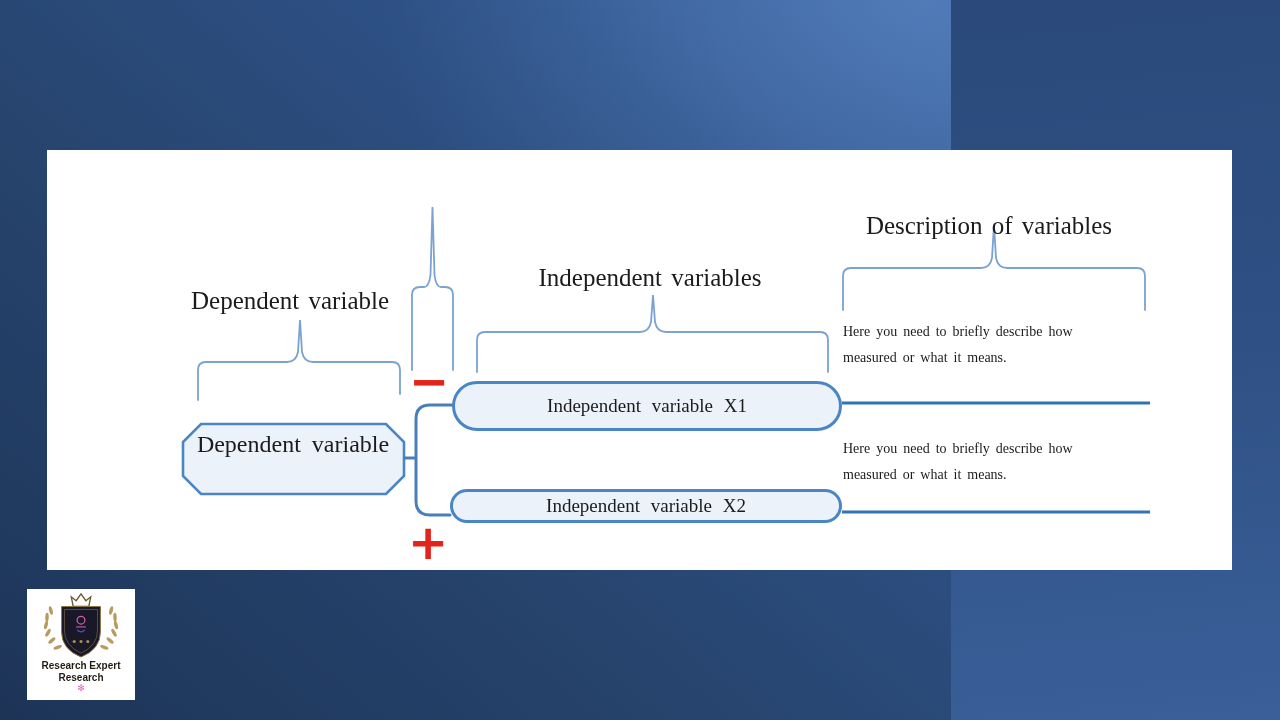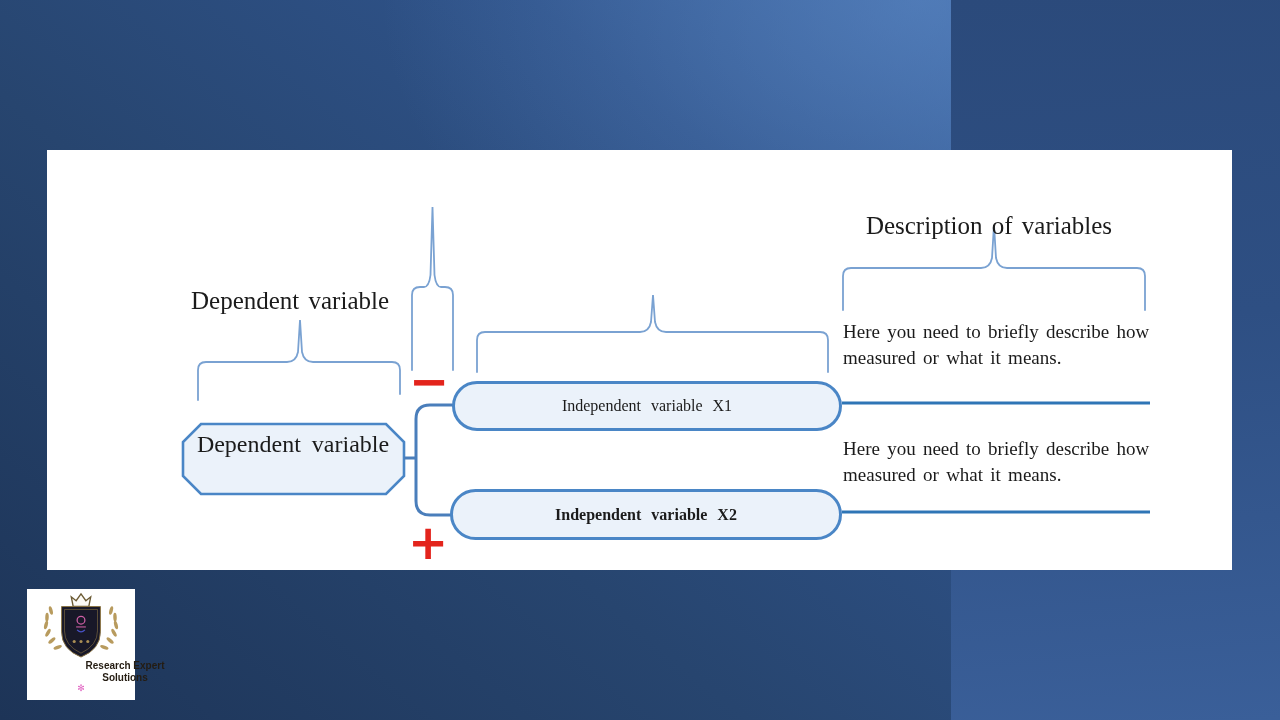--- a/index.html
+++ b/index.html
@@ -24,50 +24,50 @@
     font-size:25px; color:#1b1b1b; white-space:nowrap; word-spacing:3px;
   }
   .lbl-dependent  {left:243px; top:151px;}
   .lbl-expected   {left:393px; top:34px;}
   .lbl-independent{left:603px; top:128px;}
   .lbl-description{left:942px; top:52px;margin-top:24px;}
   .varbox{
     position:absolute; box-sizing:border-box;
     background:#ebf2fa; border:3px solid #4a86c6; border-radius:27px;
     display:flex; align-items:center; justify-content:center;
-    font-size:16px; color:#1b1b1b; word-spacing:6px; white-space:nowrap;
+    font-size:19px; color:#1b1b1b; word-spacing:6px; white-space:nowrap;
   }
   .box-x1{left:405px; top:231px; width:390px; height:50px;}
-  .box-x2{left:403px; top:339px; width:392px; height:51px;font-weight:bold;}
+  .box-x2{left:403px; top:339px; width:392px; height:34px;}
   .depbox-text{
     position:absolute; left:246px; top:294px; transform:translate(-50%,-50%);
     font-size:24px; color:#1b1b1b; word-spacing:5px; white-space:nowrap;
   }
   .desc{
-    position:absolute; width:320px; font-size:19px; line-height:25.5px;
+    position:absolute; width:320px; font-size:14px; line-height:25.5px;
     color:#1b1b1b; word-spacing:2.5px;
   }
   .desc-1{left:796px; top:169px;}
   .desc-2{left:796px; top:286px;}
   .sign{
     position:absolute; transform:translate(-50%,-50%);
     font-family:"DejaVu Sans", sans-serif; font-weight:bold;
     color:#e3241c; font-size:48px; line-height:1; pointer-events:none;
   }
   .sign-minus{left:382px; top:231px;}
   .sign-plus {left:381px; top:392px;}
   .logo{
     position:absolute; left:27px; top:589px; width:108px; height:111px;
     background:#ffffff; text-align:center;
   }
   .emblem{position:absolute; left:0; top:2px; width:108px; height:68px;}
   .logo-line1,.logo-line2{
     position:absolute; left:0; width:108px;
     font-family:"Liberation Sans", sans-serif; font-weight:bold;
-    font-size:10px; line-height:11px; color:#241c12;padding-left:44px;
+    font-size:10px; line-height:11px; color:#241c12;
   }
   .logo-line1{top:71px;}
   .logo-line2{top:83px;}
   .logo-mark{
     position:absolute; left:0; top:94px; width:108px;
     font-size:9px; line-height:10px; color:#e060c0;
   }
 </style>
 </head>
 <body>
@@ -90,20 +90,21 @@
       <path d="M 365 220 L 365 145 Q 365 137 373 137 L 377 137 Q 382 137 383.5 125 L 385.5 57 L 387.5 125 Q 389 137 394 137 L 398 137 Q 406 137 406 145 L 406 220" stroke="#7aa2d2" stroke-width="1.8" stroke-linecap="round"></path>
 
       <path d="M 151 250 L 151 220 Q 151 212 159 212 L 240 212 Q 249 212 251 202 L 253 170 L 255 202 Q 257 212 266 212 L 345 212 Q 353 212 353 220 L 353 244" stroke="#7aa2d2" stroke-width="1.8" stroke-linecap="round"></path>
 
       <path d="M 430 222 L 430 190 Q 430 182 438 182 L 593 182 Q 602 182 604 172 L 606 145 L 608 172 Q 610 182 619 182 L 773 182 Q 781 182 781 190 L 781 222" stroke="#7aa2d2" stroke-width="1.8" stroke-linecap="round"></path>
 
       <path d="M 796 160 L 796 126 Q 796 118 804 118 L 934 118 Q 943 118 945 108 L 947 75 L 949 108 Q 951 118 960 118 L 1090 118 Q 1098 118 1098 126 L 1098 160" stroke="#7aa2d2" stroke-width="1.8" stroke-linecap="round"></path>
     </svg>
 
     <div class="label lbl-dependent">Dependent variable</div>
+    <div class="label lbl-independent">Independent variables</div>
     <div class="label lbl-description">Description of variables</div>
 
     <div class="sign sign-minus">−</div>
     <div class="sign sign-plus">+</div>
 
     <div class="depbox-text">Dependent variable</div>
 
     <div class="varbox box-x1">
       <span>Independent variable X1</span>
     </div>
@@ -146,16 +147,16 @@
       <path d="M 37 19 L 71 19 L 71 41 Q 71 56 54 64 Q 37 56 37 41 Z" stroke="#8a7443" stroke-width="0.6"></path>
 
       <circle cx="54" cy="30" r="4" stroke="#cf5fa6" stroke-width="1.3"></circle>
       <path d="M 49 37 L 59 37" stroke="#cf5fa6" stroke-width="1.1"></path>
       <path d="M 50 40 Q 54 44 58 40" stroke="#4953c8" stroke-width="1.3"></path>
       <circle cx="47" cy="52" r="1.6" fill="#ab8f55"></circle>
       <circle cx="54" cy="52" r="1.6" fill="#ab8f55"></circle>
       <circle cx="61" cy="52" r="1.6" fill="#ab8f55"></circle>
     </svg>
     <div class="logo-line1">Research Expert</div>
-    <div class="logo-line2">Solutions</div>
+    <div class="logo-line2">Research</div>
     <div class="logo-mark">✻</div>
   </div>
 </div>
 
 </body></html>

